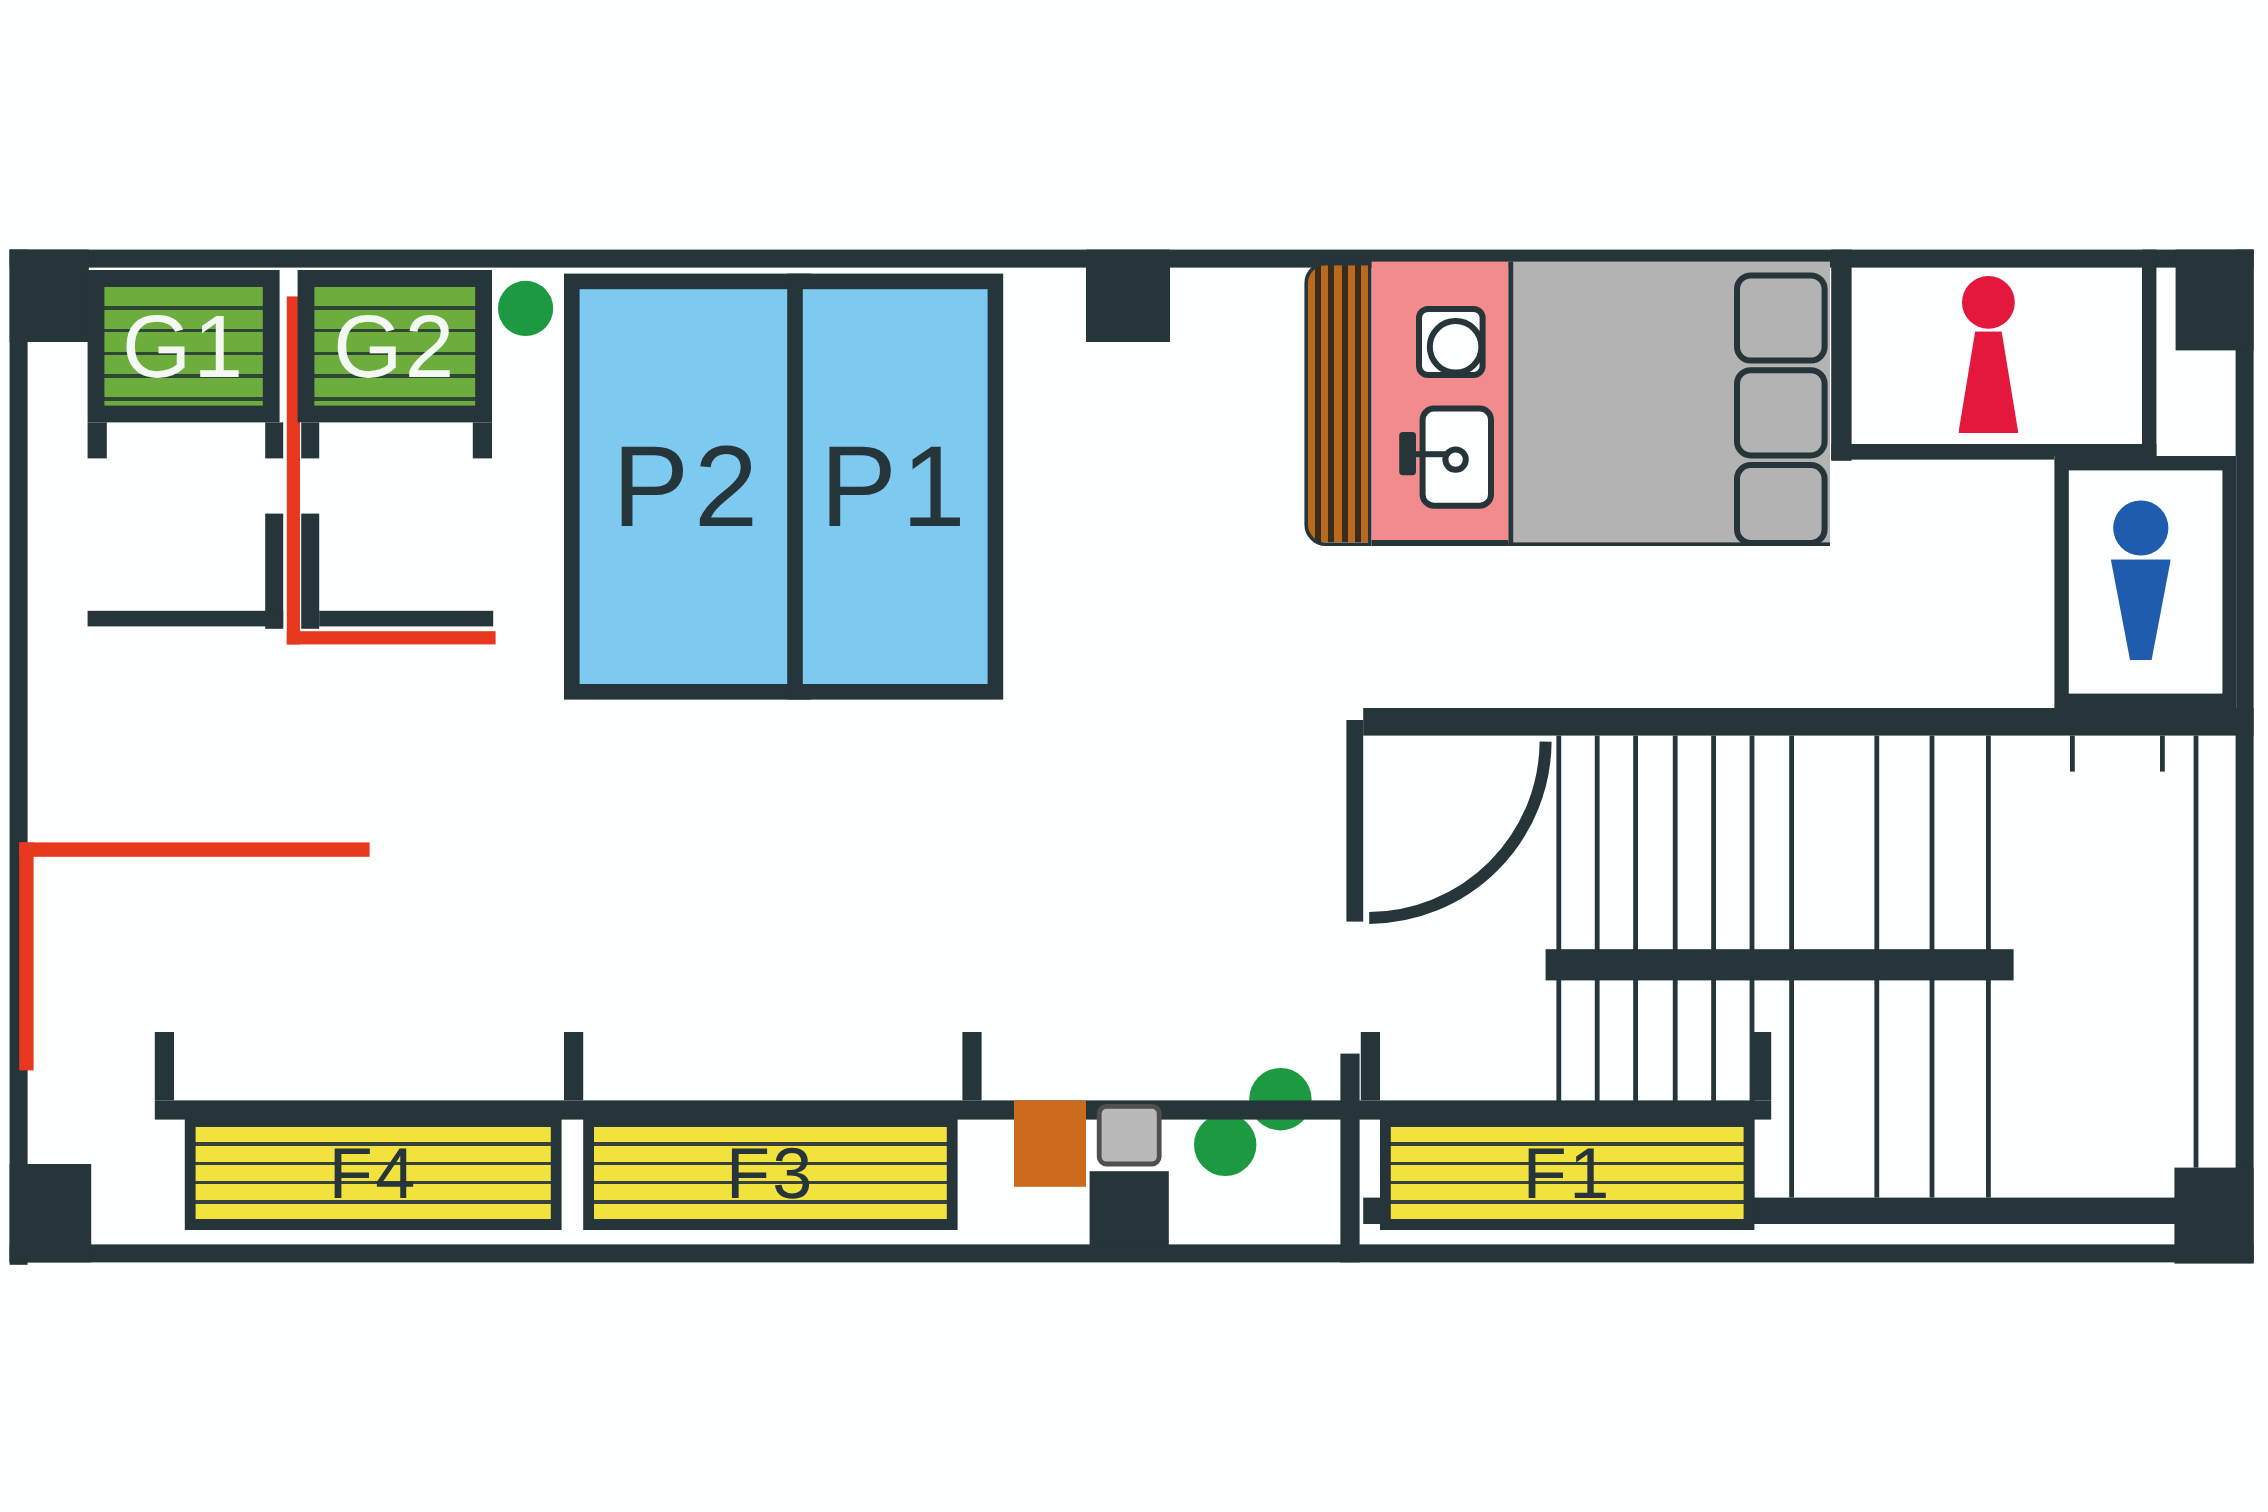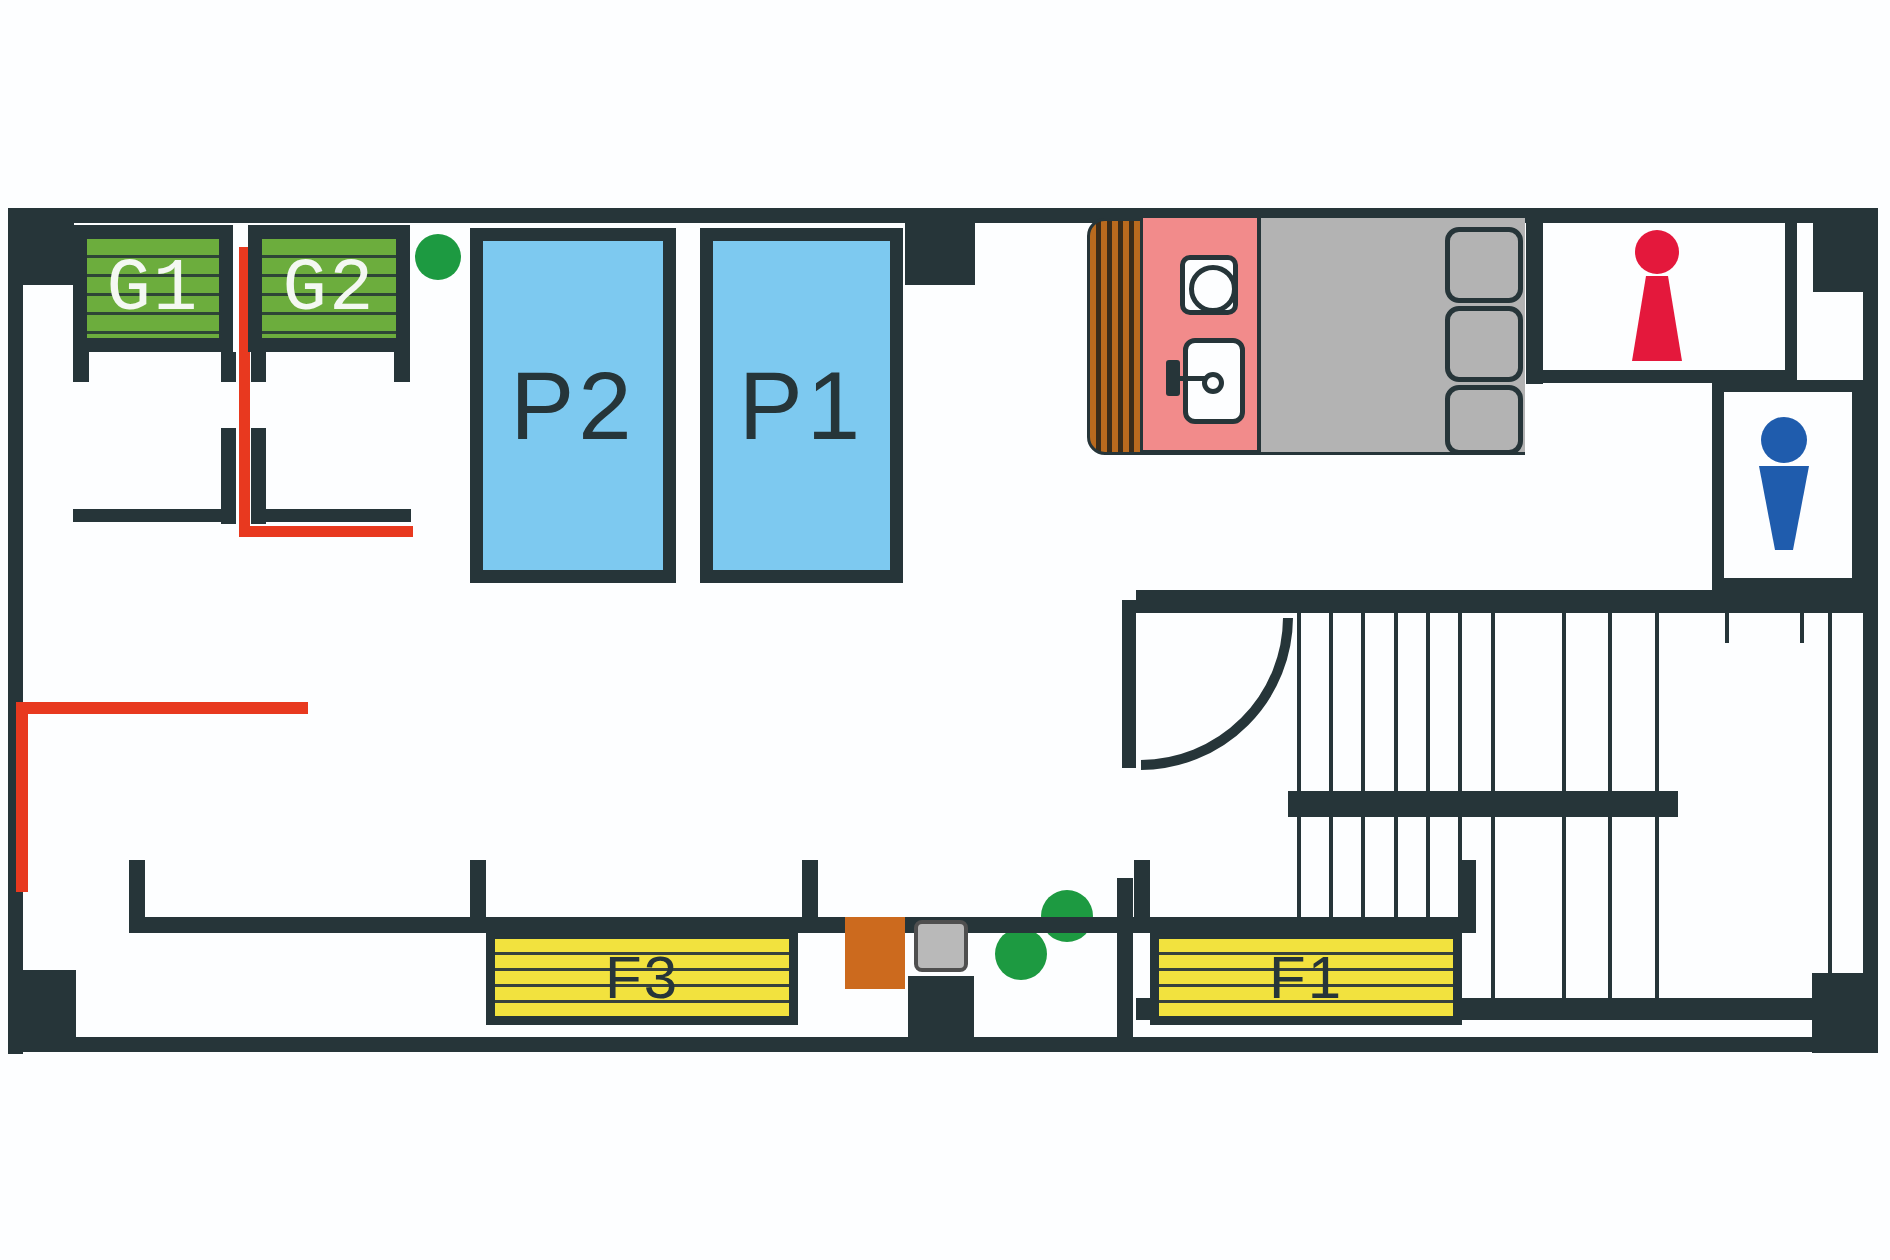--- a/index.html
+++ b/index.html
@@ -6,21 +6,21 @@
   .canvas{
     position:relative;width:1890px;height:1260px;background:#fdfeff;
     font-family:"Liberation Sans","DejaVu Sans",sans-serif;overflow:hidden;
   }
   .wall{position:absolute;background:#263539;}
   .thin{position:absolute;background:#263539;}
   .redline{position:absolute;background:#e8391f;}
   .booth{position:absolute;background:#263539;}
   .booth .inner{position:absolute;display:flex;align-items:center;justify-content:center;}
   .g .inner{inset:14px;background:repeating-linear-gradient(to bottom,#6cad3d 0 16px,#2e4636 16px 19px);}
-  .g .lbl{color:#f4f8f2;font-size:74px;letter-spacing:2px;font-family:Liberation Mono, monospace;}
+  .g .lbl{color:#f4f8f2;font-size:74px;letter-spacing:2px;}
   .p .inner{inset:13px;background:#7dc9f0;}
   .p .lbl{color:#263539;font-size:96px;letter-spacing:4px;}
   .f .inner{inset:9px;background:repeating-linear-gradient(to bottom,#f2e23e 0 13px,#37423d 13px 16px);}
   .f .lbl{color:#263539;font-size:60px;letter-spacing:2px;}
   .lbl{position:relative;z-index:2;}
   .dot{position:absolute;border-radius:50%;background:#1d9a41;}
   .chair{position:absolute;background:#b3b3b3;border:5px solid #263539;border-radius:14px;box-sizing:border-box;}
   .tread{position:absolute;width:4px;background:#263539;}
   .dc-label{position:absolute;left:1360px;top:482px;width:300px;text-align:center;
     color:#243438;font-size:40px;line-height:1.12;}
@@ -64,21 +64,21 @@
     <div class="inner">
         <span class="lbl">G2</span>
       </div>
   </div>
 
   <div class="booth p" style="left:470px;top:228px;width:206px;height:355px;text-decoration:underline;">
     <div class="inner">
         <span class="lbl">P2</span>
       </div>
   </div>
-  <div class="booth p" style="left:700px;top:228px;width:203px;height:355px;">
+  <div class="booth p" style="left:656px;top:228px;width:180px;height:355px;">
     <div class="inner">
         <span class="lbl">P1</span>
       </div>
   </div>
 
   <div class="dot" style="left:415px;top:234px;width:46px;height:46px;"></div>
   <div class="dot" style="left:995px;top:928px;width:52px;height:52px;"></div>
   <div class="dot" style="left:1041px;top:890px;width:52px;height:52px;"></div>
 
   <div style="position:absolute;left:1087px;top:218px;width:56px;height:237px;
@@ -140,20 +140,25 @@
   <div class="tread" style="left:1800px;top:613px;height:30px;"></div>
   <div class="wall" style="left:1288px;top:791px;width:390px;height:26px;"></div>
 
   <div class="wall" style="left:129px;top:917px;width:1347px;height:16px;"></div>
   <div class="wall" style="left:129px;top:860px;width:16px;height:57px;"></div>
   <div class="wall" style="left:470px;top:860px;width:16px;height:57px;"></div>
   <div class="wall" style="left:802px;top:860px;width:16px;height:57px;"></div>
   <div class="wall" style="left:1134px;top:860px;width:16px;height:57px;"></div>
   <div class="wall" style="left:1460px;top:860px;width:16px;height:57px;"></div>
 
+  <div class="booth f" style="left:154px;top:930px;width:314px;height:95px;">
+    <div class="inner">
+        <span class="lbl">F4</span>
+      </div>
+  </div>
   <div class="booth f" style="left:486px;top:930px;width:312px;height:95px;">
     <div class="inner">
         <span class="lbl">F3</span>
       </div>
   </div>
   <div class="booth f" style="left:1150px;top:930px;width:312px;height:95px;">
     <div class="inner">
         <span class="lbl">F1</span>
       </div>
   </div>

